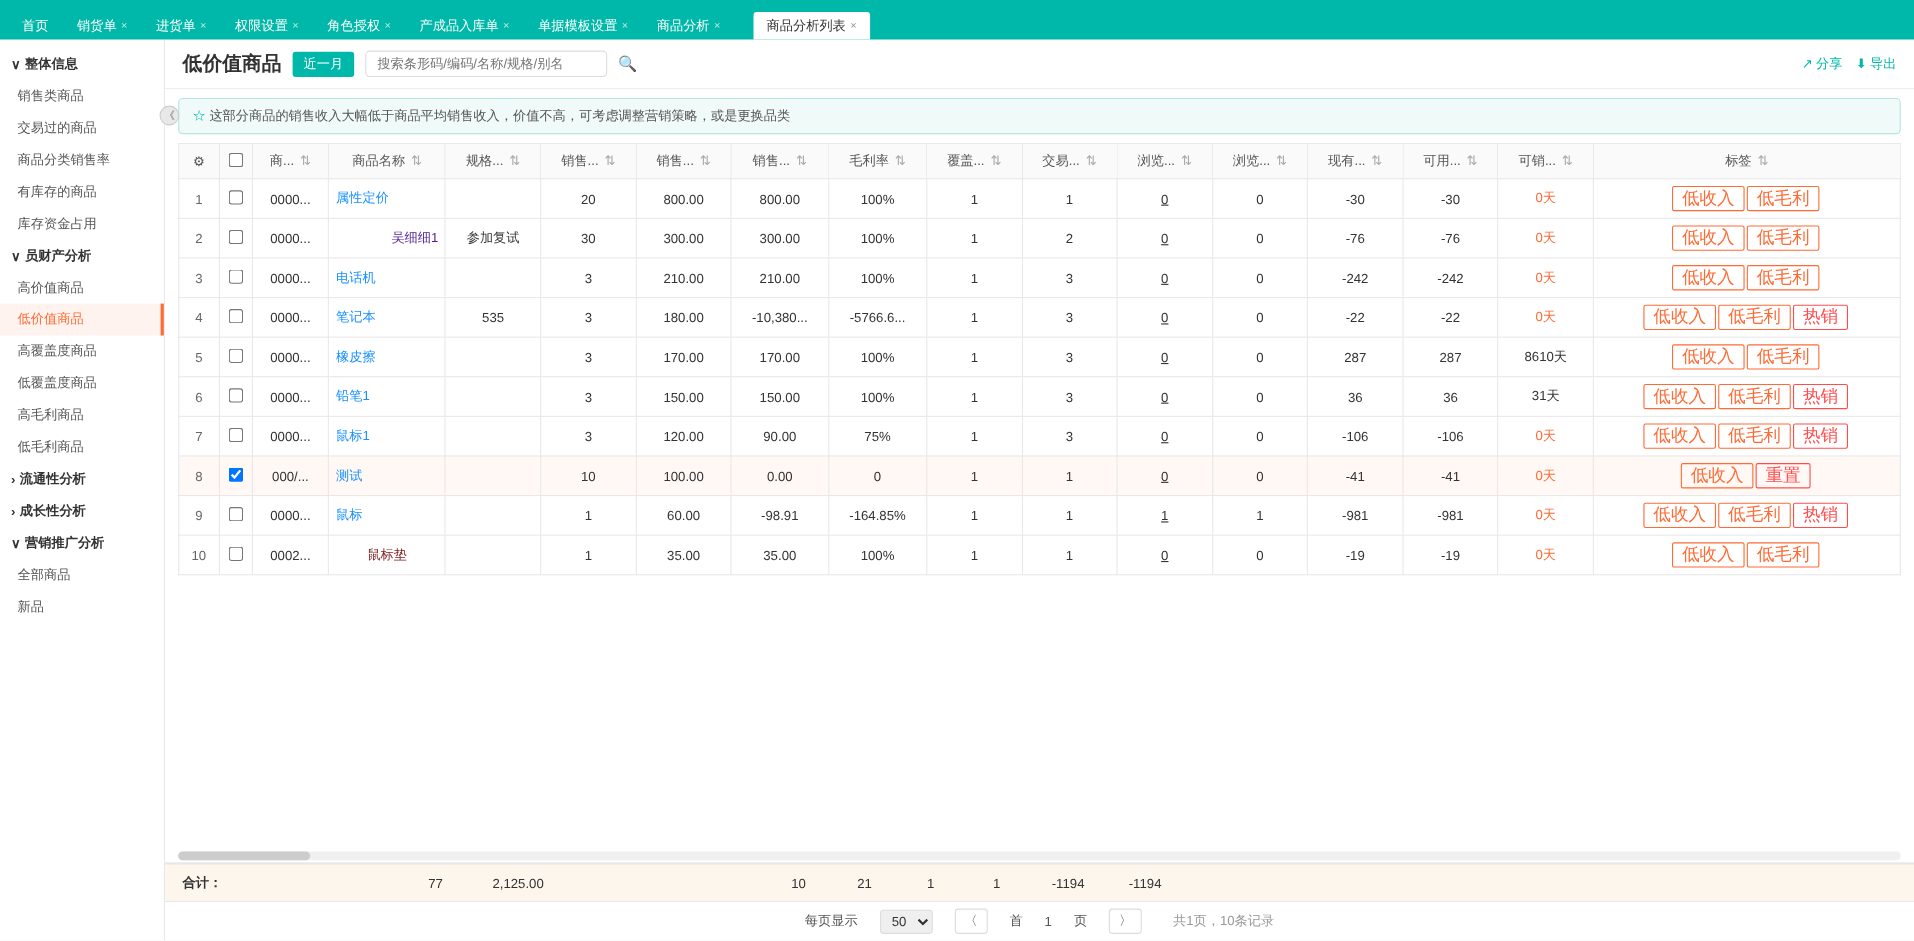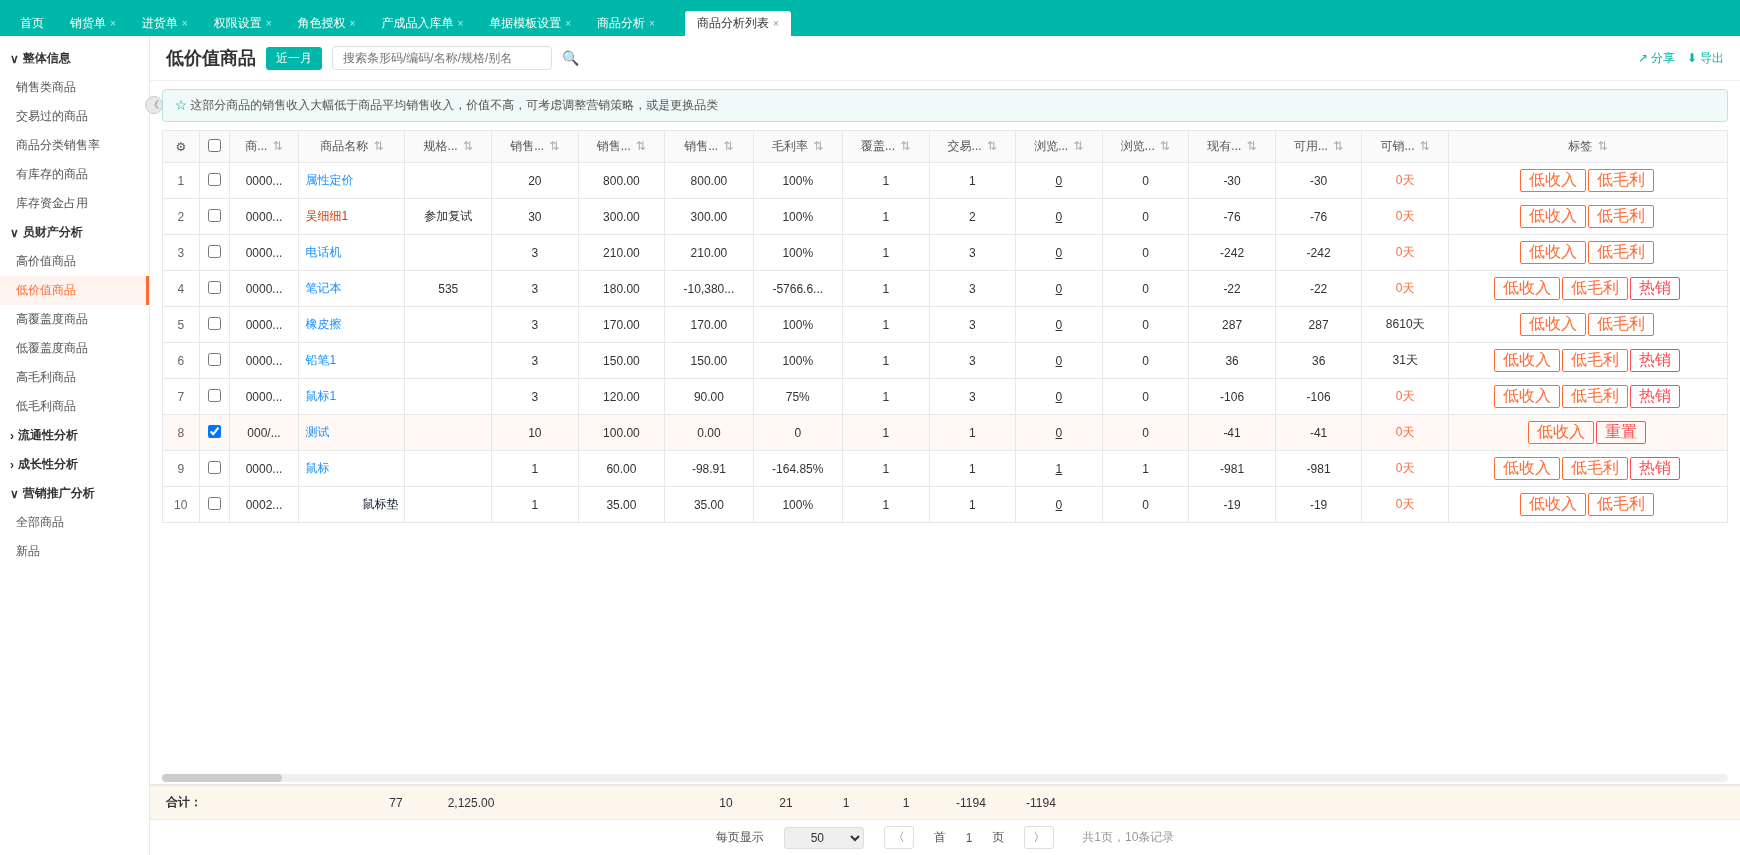--- a/index.html
+++ b/index.html
@@ -216,21 +216,21 @@
       padding: 6px 16px;
       display: flex;
       align-items: center;
       justify-content: center;
       gap: 20px;
       flex-shrink: 0;
     }
     .page-size-label { color: #555; }
     .page-size-select {
       border: 1px solid #ddd;
-      padding: 2px 22px;
+      padding: 2px 6px;
       border-radius: 3px;
       color: #333;
     }
     .page-btn {
       border: 1px solid #ddd;
       background: #fff;
       padding: 2px 8px;
       border-radius: 3px;
       cursor: pointer;
       color: #555;
@@ -422,21 +422,21 @@
       <td>0</td>
       <td>-30</td>
       <td>-30</td>
       <td class="days-0">0天</td>
       <td><span class="tag tag-orange">低收入</span><span class="tag tag-orange">低毛利</span></td>
     </tr>
             <tr>
       <td style="color:#666;">2</td>
       <td class="checkbox-cell"><input type="checkbox" style=""></td>
       <td>0000...</td>
-      <td style="text-align:left;cursor:pointer;color:#c2410c;">吴细细1</td>
+      <td style="text-align:right;cursor:pointer;color:#4c1d95;">吴细细1</td>
       <td>参加复试</td>
       <td>30</td>
       <td>300.00</td>
       <td>300.00</td>
       <td>100%</td>
       <td>1</td>
       <td>2</td>
       <td style="text-decoration:underline;">0</td>
       <td>0</td>
       <td>-76</td>
@@ -574,21 +574,21 @@
       <td>1</td>
       <td>-981</td>
       <td>-981</td>
       <td class="days-0">0天</td>
       <td><span class="tag tag-orange">低收入</span><span class="tag tag-orange">低毛利</span><span class="tag tag-red">热销</span></td>
     </tr>
             <tr>
       <td style="color:#666;">10</td>
       <td class="checkbox-cell"><input type="checkbox" style=""></td>
       <td>0002...</td>
-      <td style="text-align:right;cursor:pointer;color:#0f172a;">鼠标垫</td>
+      <td style="text-align:center;cursor:pointer;color:#7f1d1d;">鼠标垫</td>
       <td></td>
       <td>1</td>
       <td>35.00</td>
       <td>35.00</td>
       <td>100%</td>
       <td>1</td>
       <td>1</td>
       <td style="text-decoration:underline;">0</td>
       <td>0</td>
       <td>-19</td>

